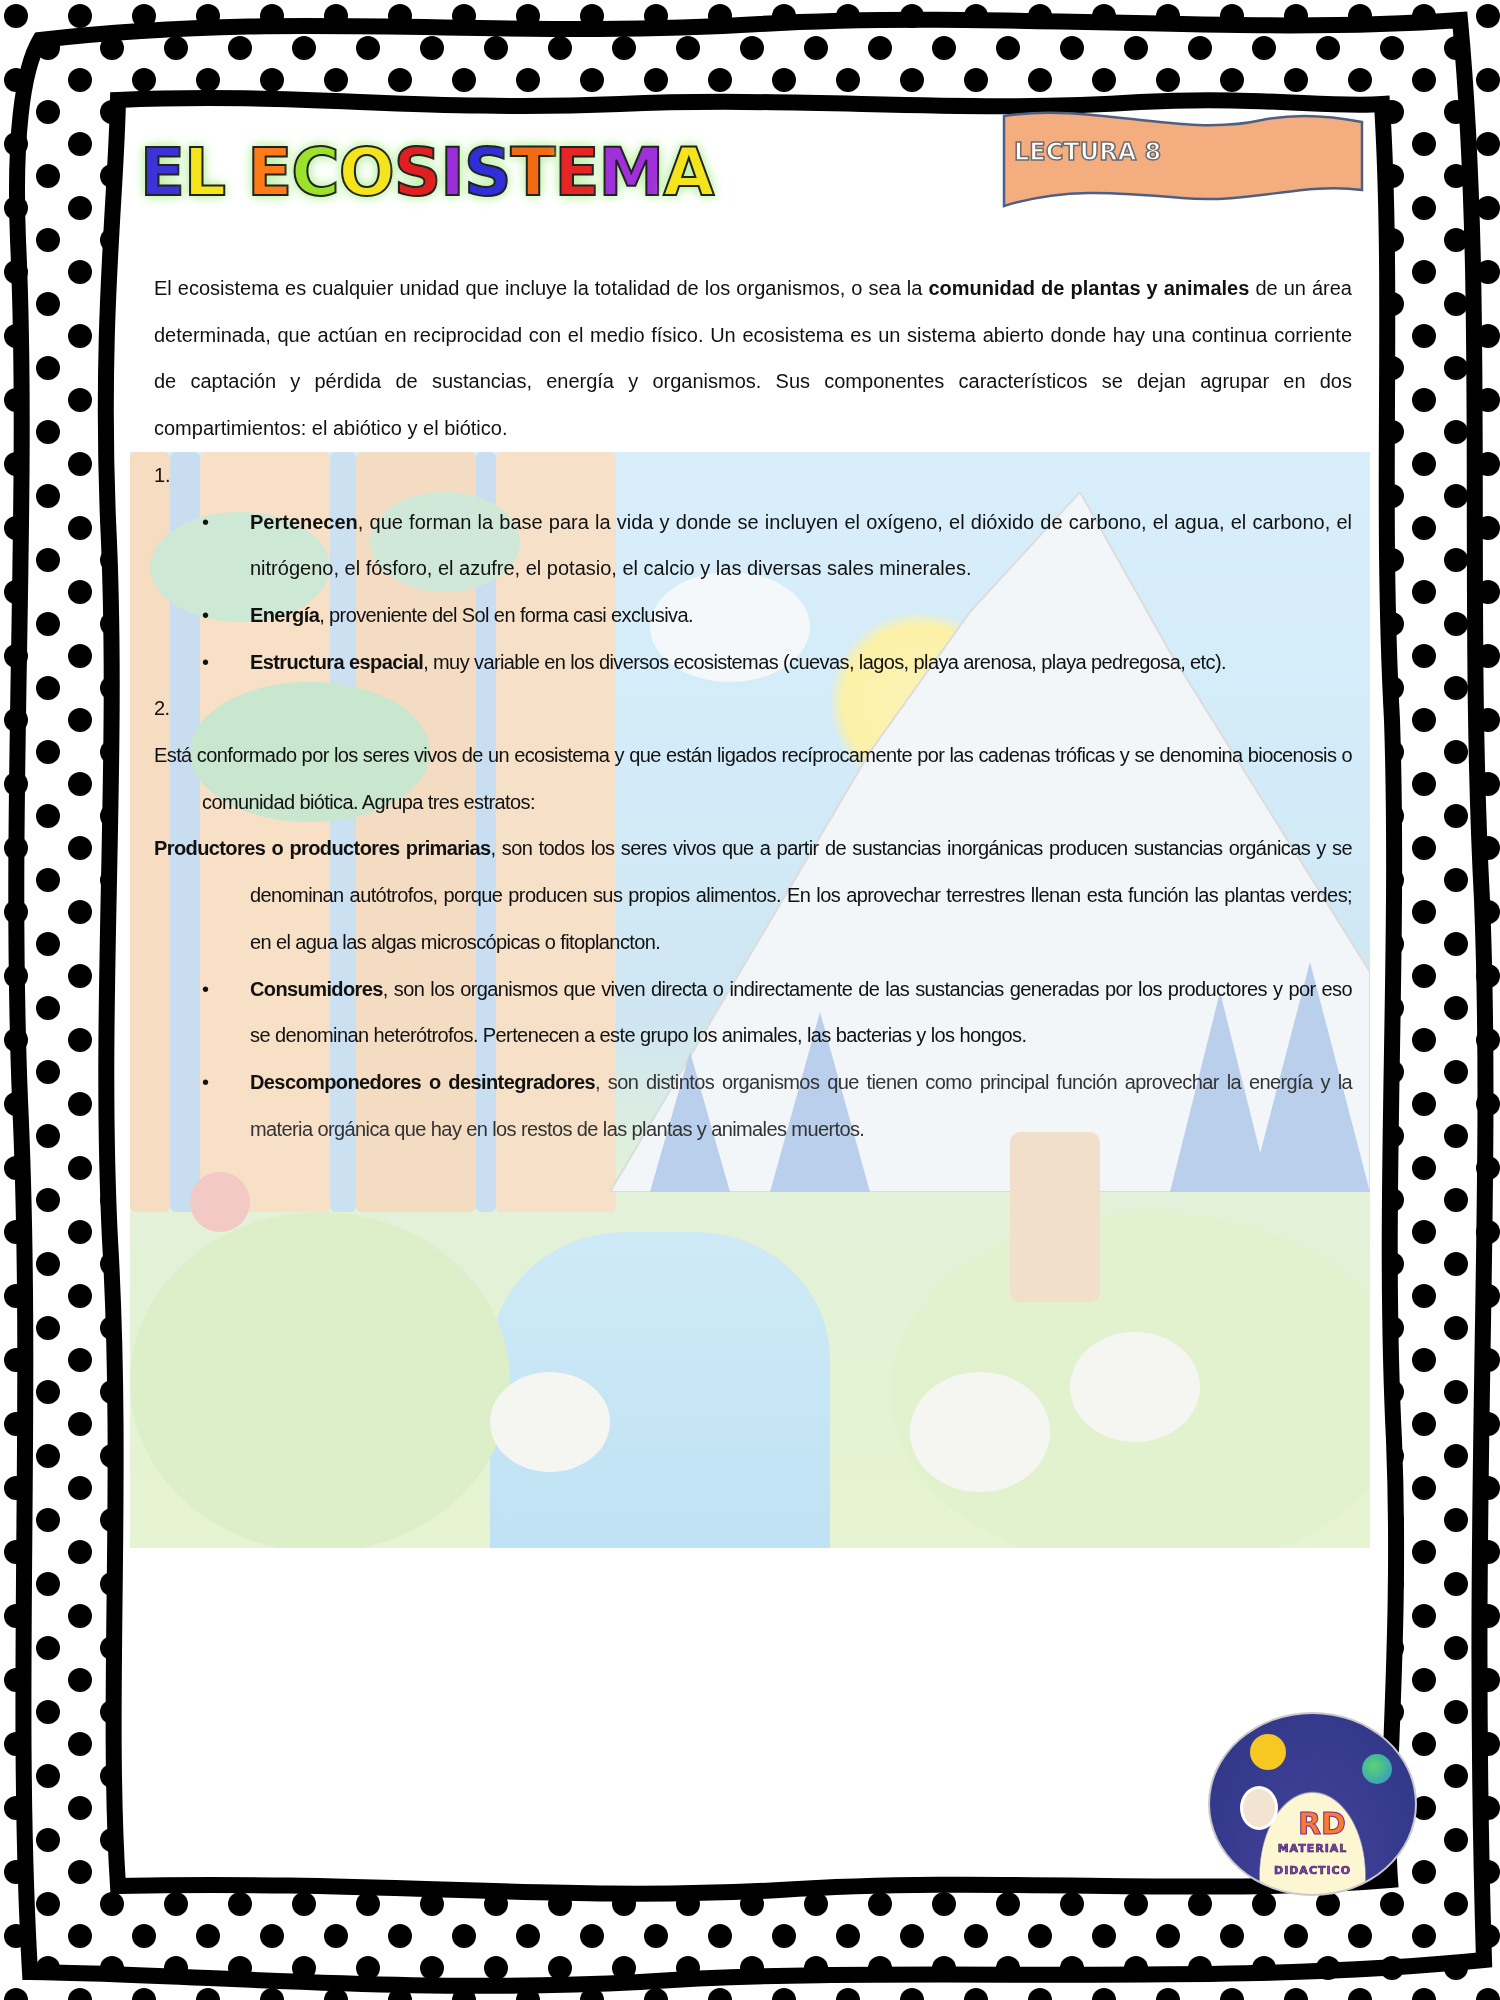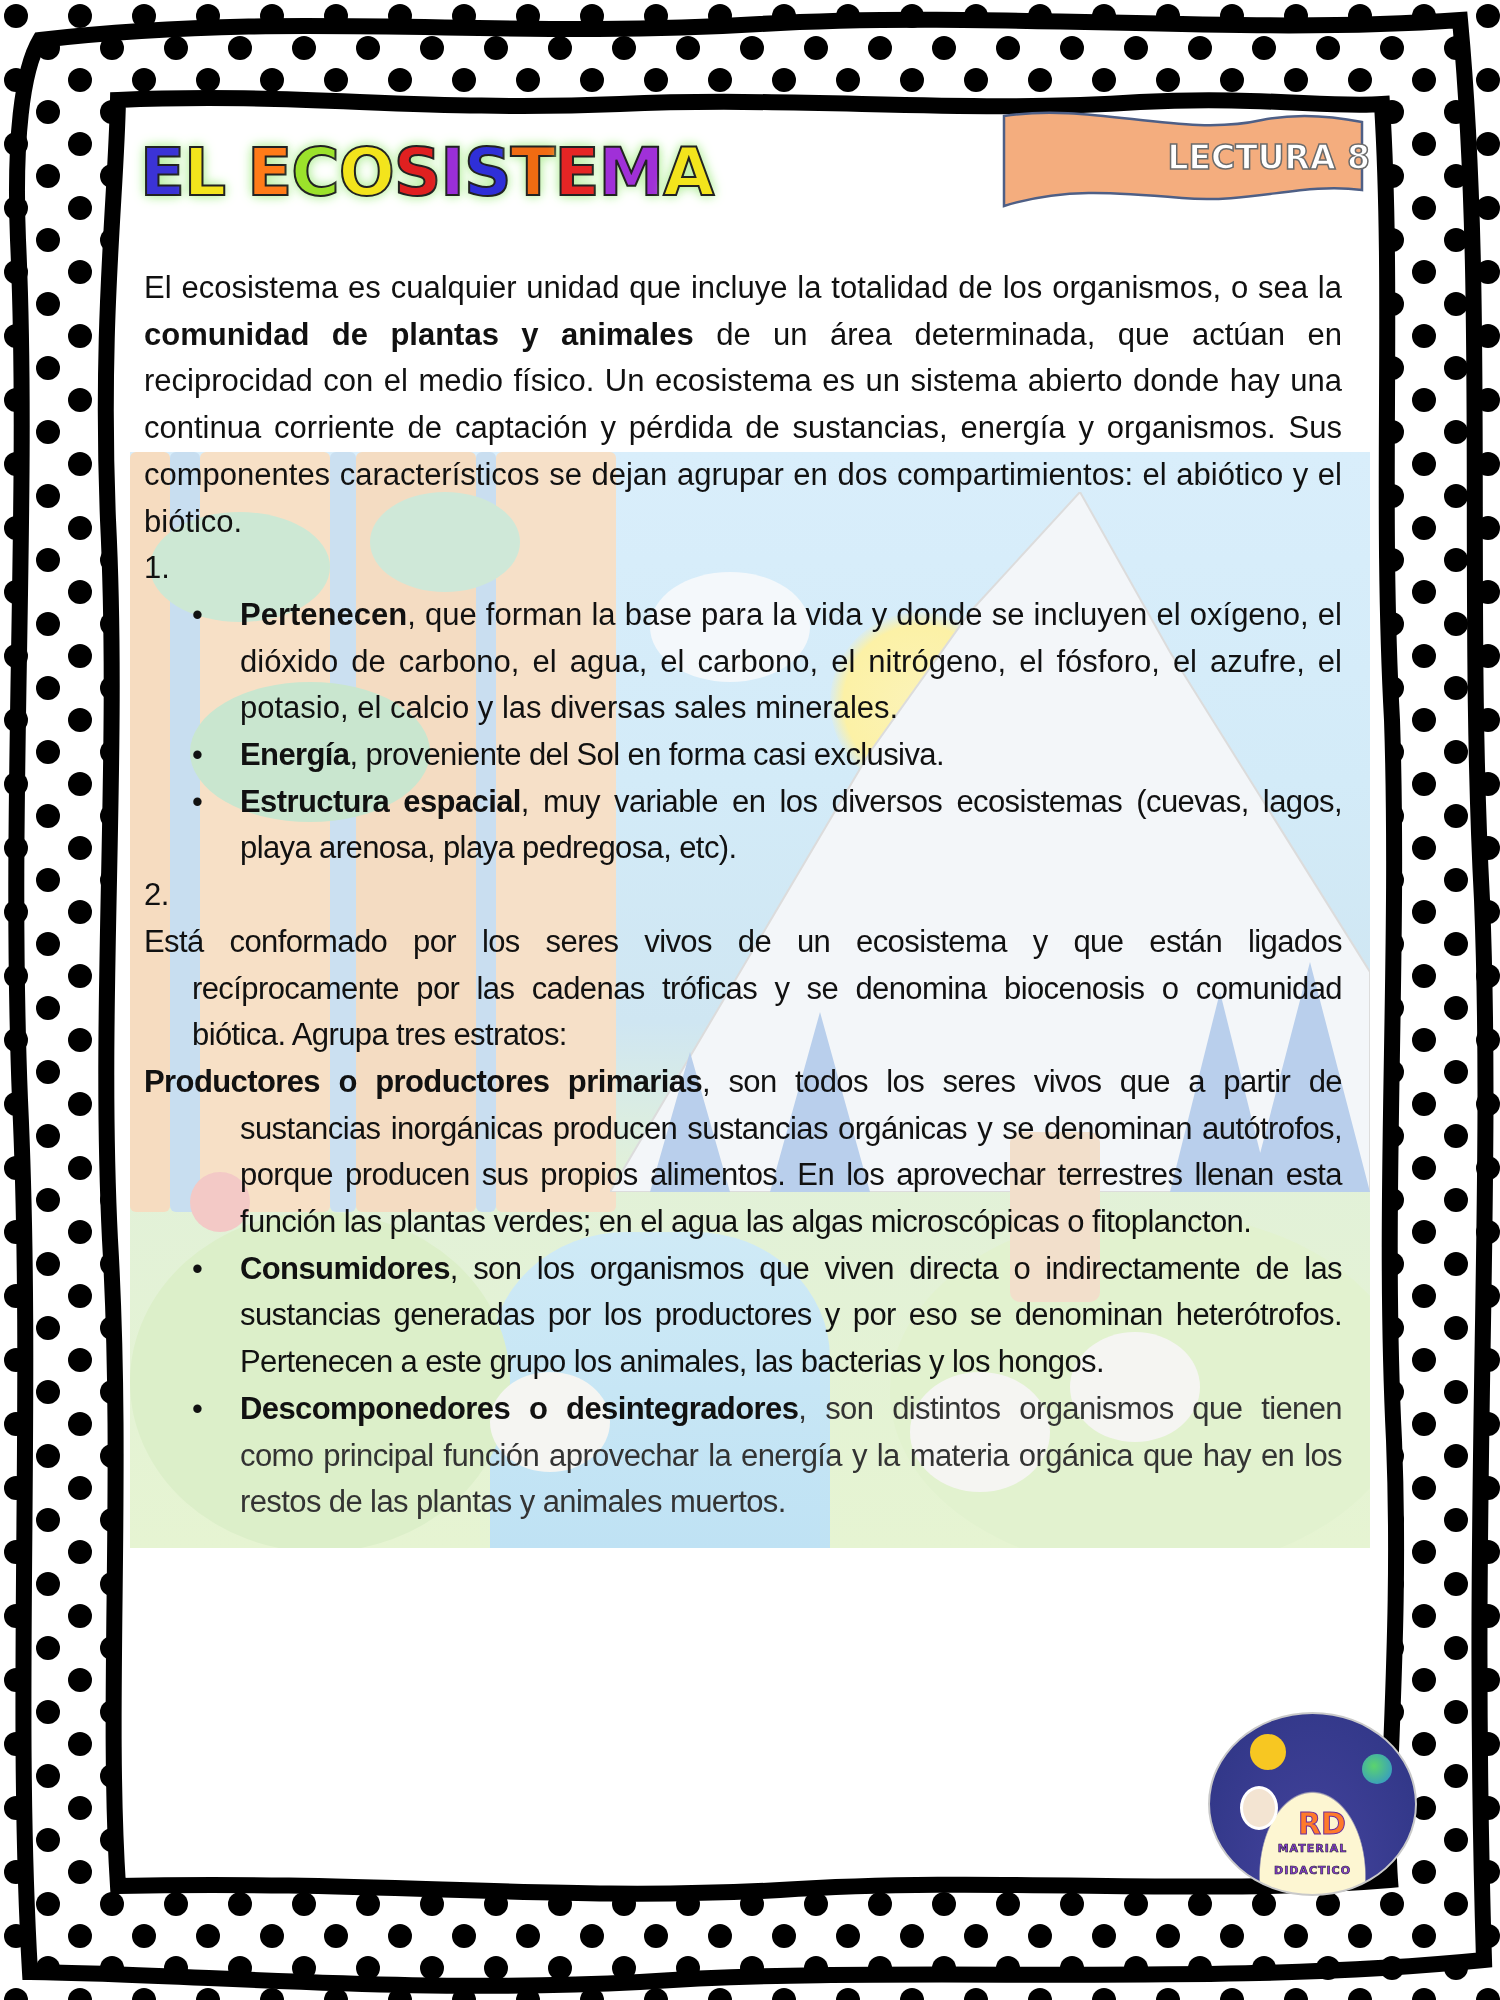--- a/index.html
+++ b/index.html
@@ -32,28 +32,28 @@
   }
   .title-logo span {
     -webkit-text-stroke:2px #222;
     text-shadow:0 0 10px #b8f0a0, 0 0 14px #b8f0a0;
   }
   .lectura-banner {
     position:absolute; left:1002px; top:108px; width:362px; height:100px; z-index:3;
   }
   .lectura-banner svg { position:absolute; left:0; top:0; }
   .lectura-text {
-    position:absolute; left:6px; top:30px; width:362px; text-align:right;
-    font-family:"DejaVu Sans", sans-serif; font-weight:bold; font-size:33px; color:#ffffff;
+    position:absolute; left:12px; top:30px; width:362px; text-align:left;
+    font-family:"DejaVu Sans", sans-serif; font-weight:bold; font-size:24px; color:#ffffff;
     -webkit-text-stroke:1.5px #6b6b6b; letter-spacing:0px;
   }
   
   .content {
-    position:absolute; left:144px; top:265px; width:1198px; z-index:2;
-    font-family:"Liberation Sans", sans-serif; font-size:31px; line-height:46.7px; color:#111;
+    position:absolute; left:154px; top:265px; width:1198px; z-index:2;
+    font-family:"Liberation Sans", sans-serif; font-size:20px; line-height:46.7px; color:#111;
   }
   .content p { margin:0; text-align:justify; }
   .content b { font-weight:bold; }
   .indent1 { padding-left:48px; }
   .hang { padding-left:48px; text-indent:-48px; }
   .num-heading { display:flex; }
   .num-heading .num { width:48px; flex:none; }
   .bullet-item { display:flex; padding-left:48px; }
   .bullet-item .bullet { width:48px; flex:none; }
   .bullet-item .btext { flex:1; text-align:justify; }

